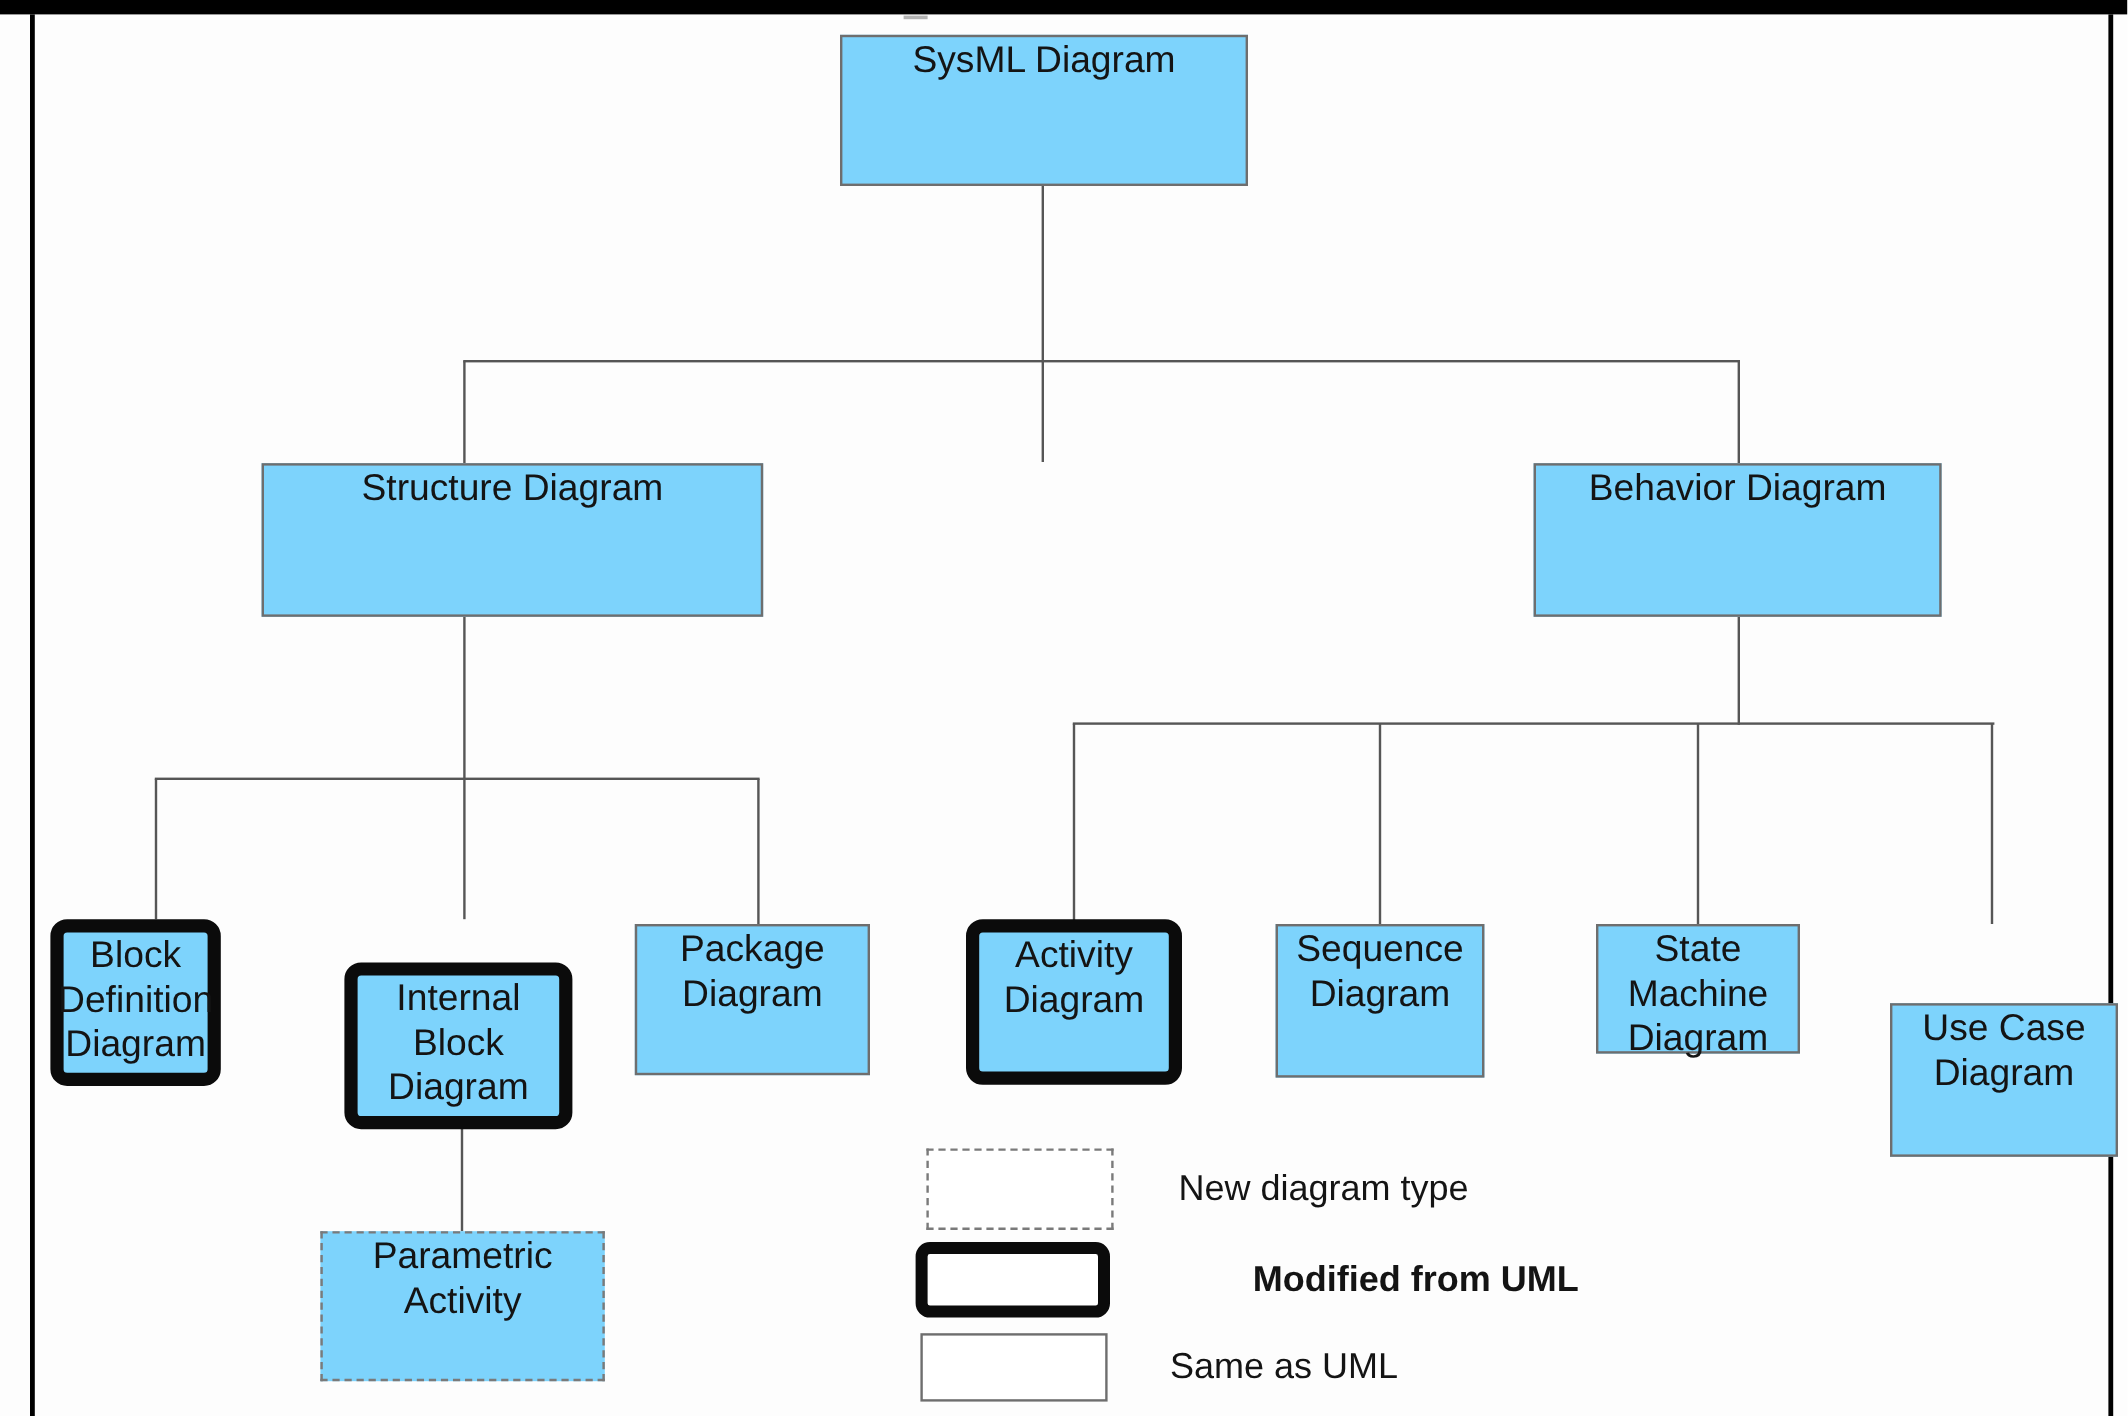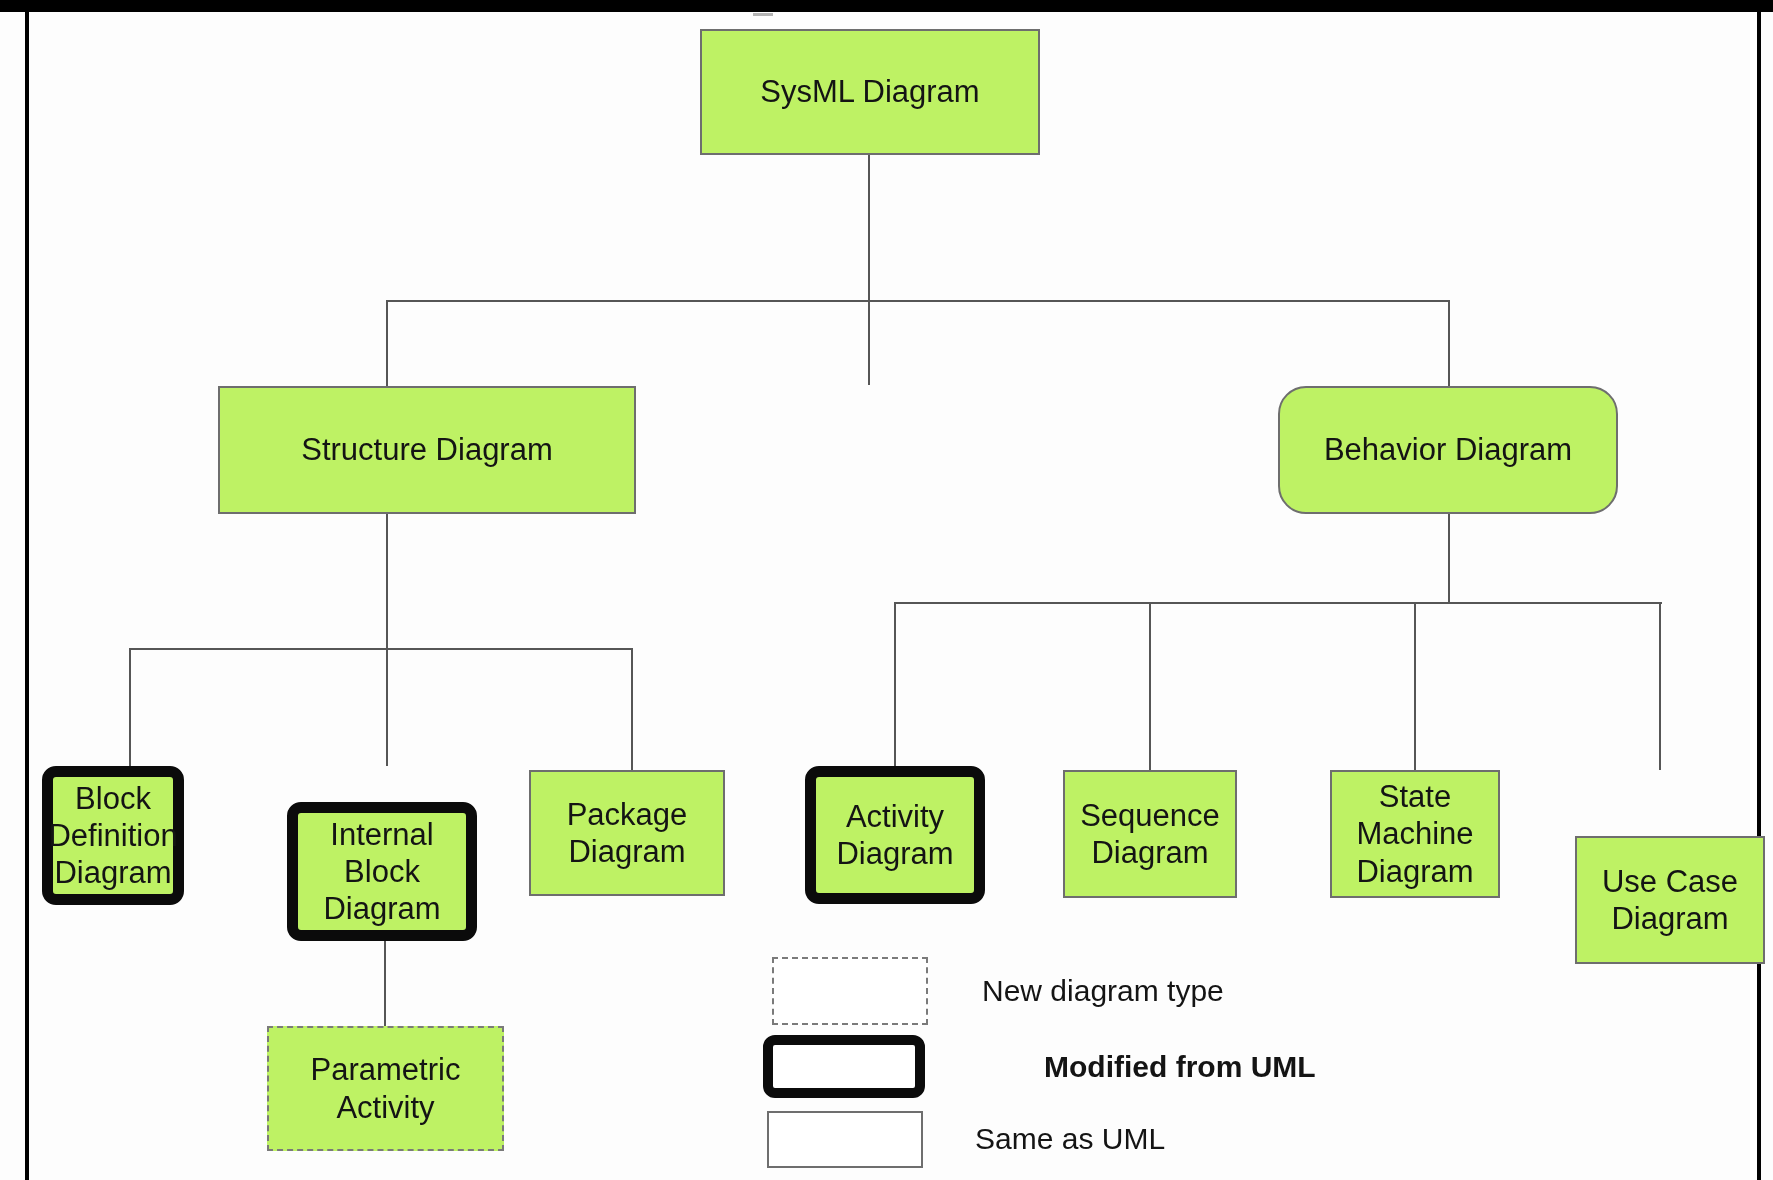--- a/index.html
+++ b/index.html
@@ -29,36 +29,36 @@
   #c-package-top      {left:631px; top:649px; height:121px;}
   #c-behavior-down    {left:1448px;top:514px; height:90px;}
   #c-l3               {left:894px; top:602px; width:768px;}
   #c-activity-top     {left:894px; top:603px; height:164px;}
   #c-sequence-top     {left:1149px;top:603px; height:167px;}
   #c-statemachine-top {left:1414px;top:603px; height:167px;}
   #c-usecase-top      {left:1659px;top:603px; height:167px;}
   #c-ibd-down         {left:384px; top:905px; height:121px;}
 
   
-  .node{position:absolute;box-sizing:border-box;display:flex;align-items:center;justify-content:center;
-        text-align:center;background:#bef264;color:#141414;font-size:31px;line-height:1.2;}
+  .node{position:absolute;box-sizing:border-box;display:flex;justify-content:center;
+        text-align:center;background:#7dd3fc;color:#141414;font-size:31px;line-height:1.2;}
   .thin  {border:2px solid #6e6e6e;}
   .dashed{border:2px dashed #7a7a7a;}
   .thick {border:11px solid #0b0b0b;border-radius:14px;}
 
   #node-sysml       {left:700px; top:29px;  width:340px;height:126px;}
   #node-structure   {left:218px; top:386px; width:418px;height:128px;}
   #node-requirement {left:699px; top:385px; width:341px;height:129px;}
-  #node-behavior    {left:1278px;top:386px; width:340px;height:128px;border-radius:28px;}
+  #node-behavior    {left:1278px;top:386px; width:340px;height:128px;}
   #node-bdd         {left:42px;  top:766px; width:142px;height:139px;}
   #node-ibd         {left:287px; top:802px; width:190px;height:139px;}
   #node-package     {left:529px; top:770px; width:196px;height:126px;}
   #node-activity    {left:805px; top:766px; width:180px;height:138px;}
   #node-sequence    {left:1063px;top:770px; width:174px;height:128px;}
-  #node-statemachine{left:1330px;top:770px; width:170px;height:128px;}
+  #node-statemachine{left:1330px;top:770px; width:170px;height:108px;}
   #node-usecase     {left:1575px;top:800px; width:190px;height:128px;margin-top:36px;}
   #node-parametric  {left:267px; top:1026px;width:237px;height:125px;}
 
   
   .swatch{position:absolute;box-sizing:border-box;background:#ffffff;}
   #lg-sw-new     {left:772px;top:957px; width:156px;height:68px;border:2px dashed #7a7a7a;}
   #lg-sw-modified{left:763px;top:1035px;width:162px;height:63px;border:10px solid #0b0b0b;border-radius:12px;}
   #lg-sw-same    {left:767px;top:1111px;width:156px;height:57px;border:2px solid #6e6e6e;}
   .lg-label{position:absolute;font-size:30px;color:#141414;white-space:nowrap;}
   #lg-lb-new     {left:982px;top:974px;}

